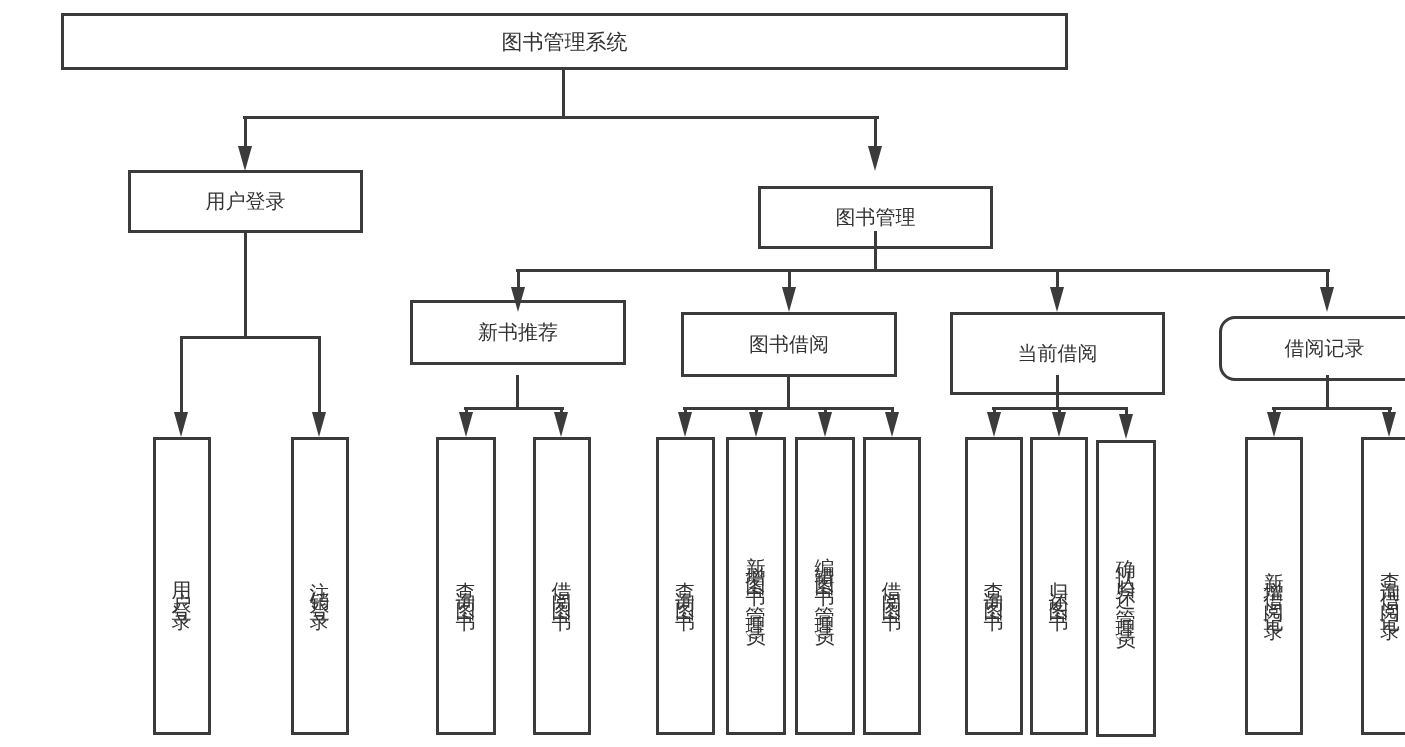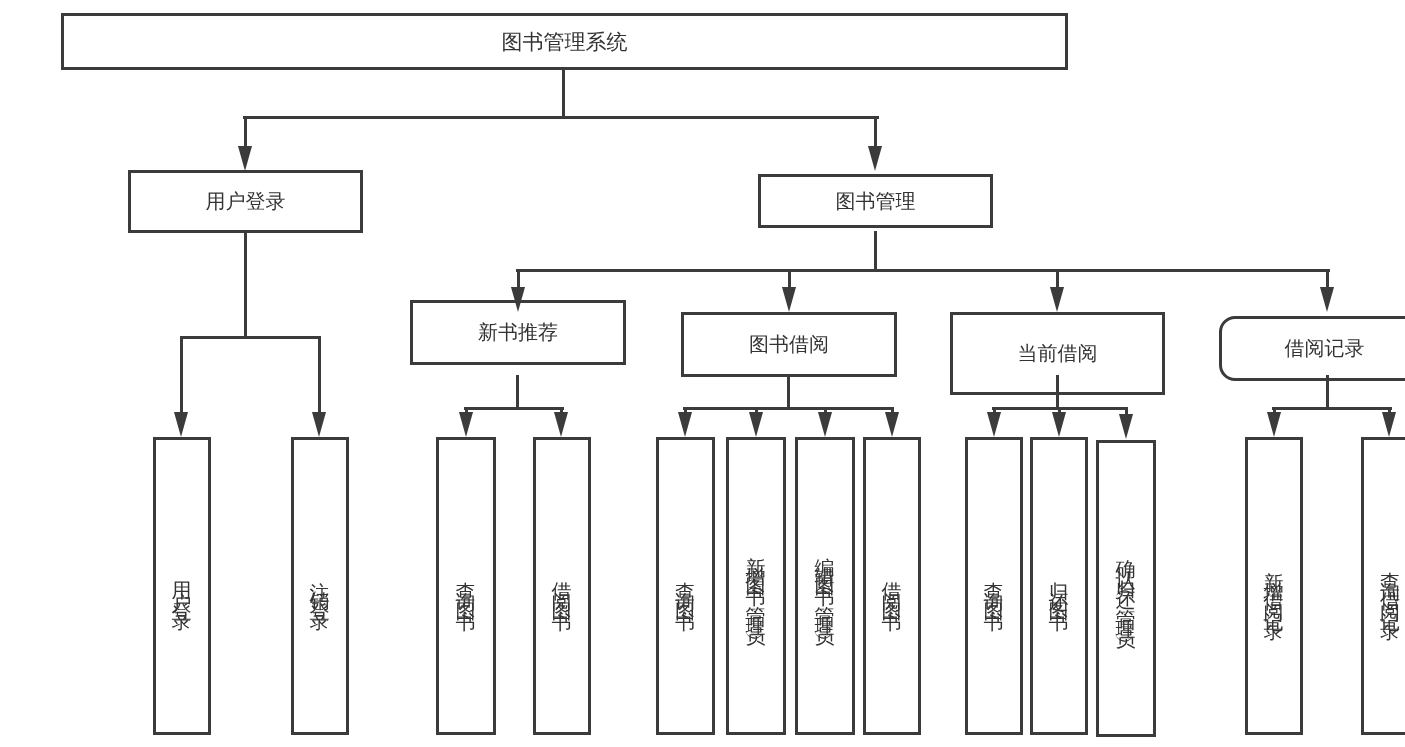--- a/index.html
+++ b/index.html
@@ -55,21 +55,21 @@
 </style>
 </head>
 <body>
 
 <div id="canvas">
 
   <div class="box root" style="left:13px;top:13px;width:1007px;height:57px;">图书管理系统</div>
 
   <div class="box h" style="left:80px;top:170px;width:235px;height:63px;">用户登录</div>
 
-  <div class="box h" style="left:710px;top:174px;width:235px;height:54px;">图书管理</div>
+  <div class="box h" style="left:710px;top:186px;width:235px;height:63px;">图书管理</div>
 
   <div class="box h" style="left:362px;top:300px;width:216px;height:65px;">新书推荐</div>
 
   <div class="box h" style="left:633px;top:312px;width:216px;height:65px;">图书借阅</div>
 
   <div class="box h" style="left:902px;top:312px;width:215px;height:83px;">当前借阅</div>
 
   <div class="box h" style="left:1171px;top:316px;width:211px;height:65px;border-radius:16px;">借阅记录</div>
 
   <div class="box leaf" style="left:105px;top:437px;width:58px;height:298px;">

